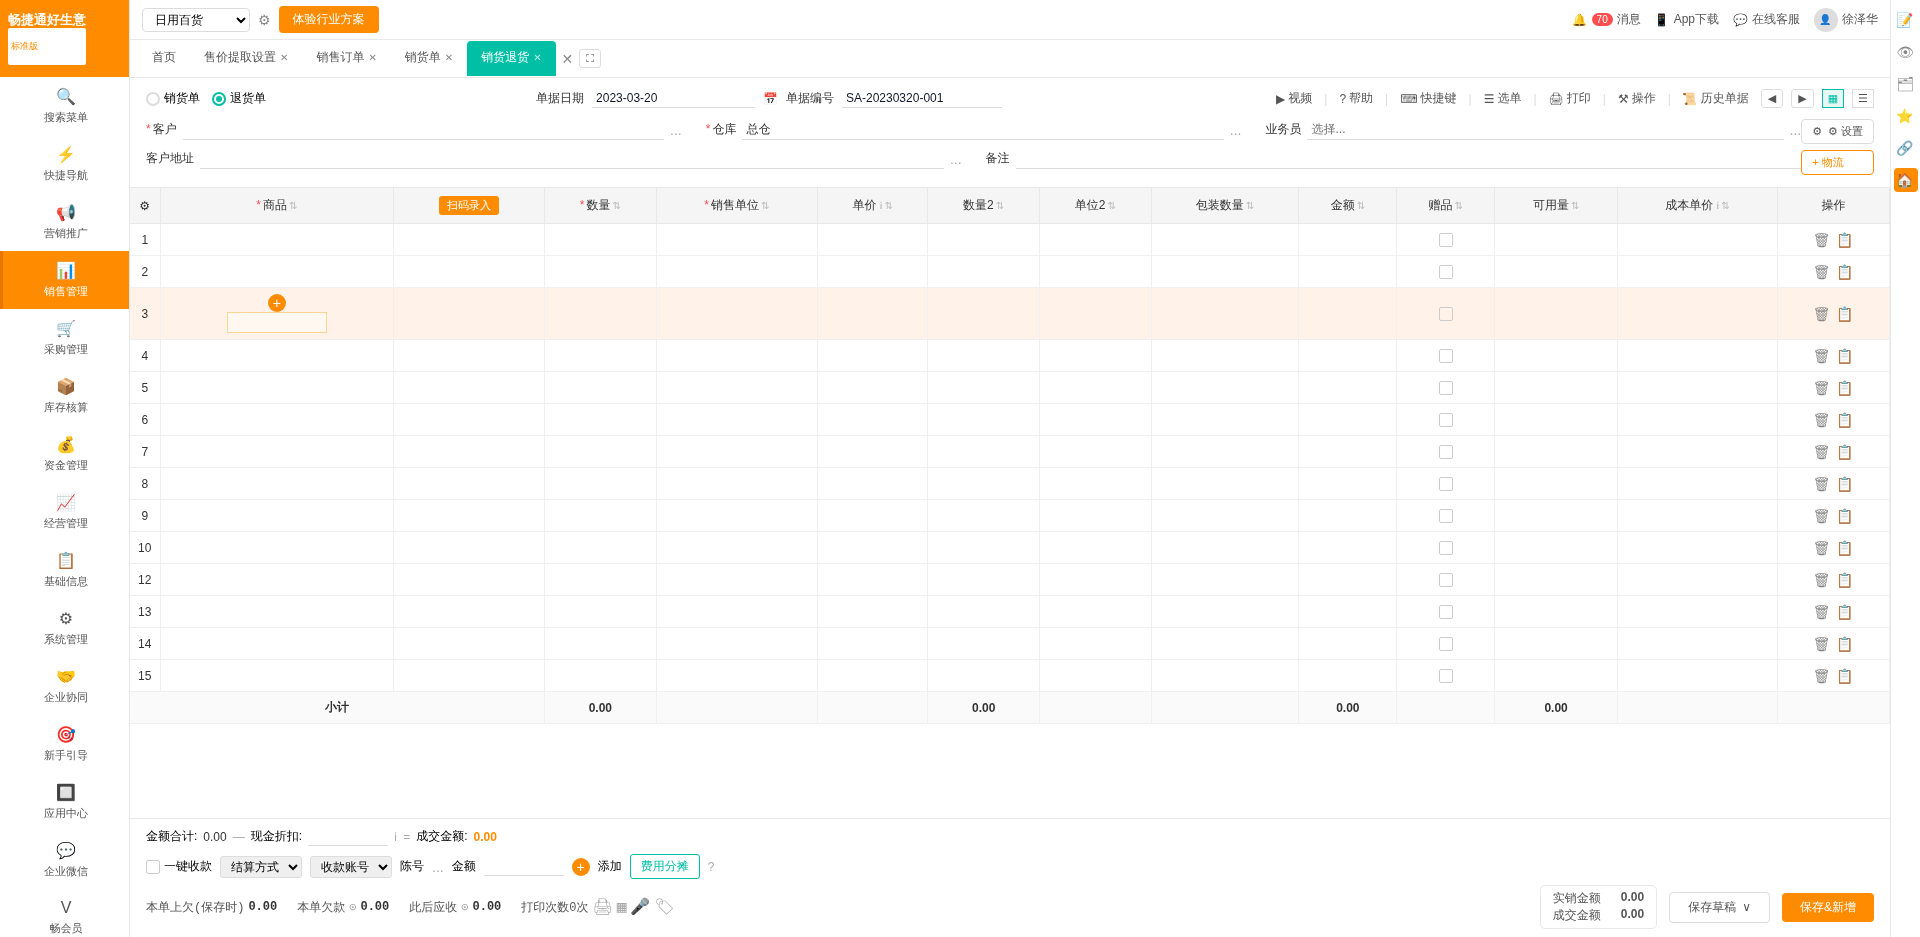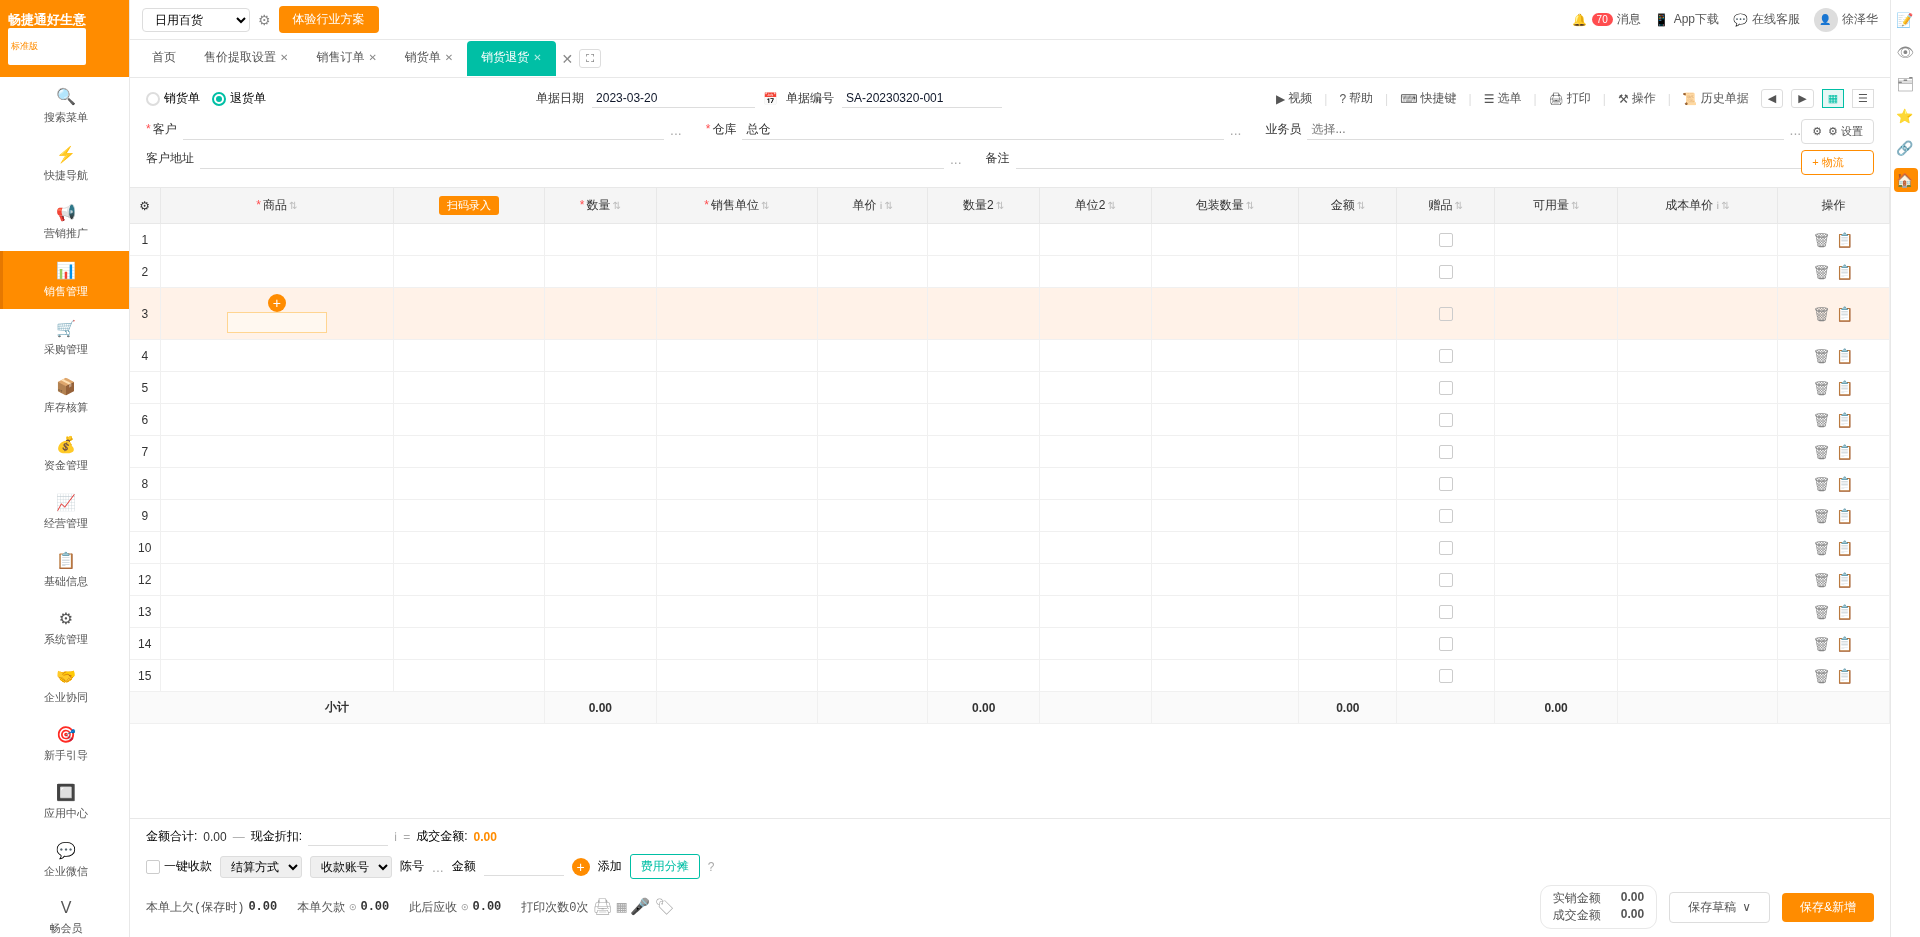--- a/index.html
+++ b/index.html
@@ -85,21 +85,21 @@
     .bottom-calc { display: flex; align-items: center; gap: 6px; }
     .bottom-input { border: none; border-bottom: 1px solid #ddd; width: 80px; padding: 2px 4px; font-size: 12px; }
     .bottom-row2 { display: flex; align-items: center; gap: 8px; font-size: 12px; }
     .bottom-checkbox { display: flex; align-items: center; gap: 4px; cursor: pointer; }
     .bottom-select { border: 1px solid #ddd; border-radius: 3px; padding: 2px 6px; font-size: 12px; }
     .fee-btn { border: 1px solid #00bfa5; color: #00bfa5; background: #fff; border-radius: 3px; padding: 3px 10px; font-size: 12px; cursor: pointer; }
     .bottom-footer { display: flex; align-items: center; justify-content: space-between; margin-top: 6px; font-size: 12px; color: #555; }
     .footer-left { display: flex; align-items: center; gap: 20px; }
     .footer-item { display: flex; align-items: center; gap: 4px; font-family: Liberation Mono, monospace; }
     .footer-right { display: flex; align-items: center; gap: 12px; }
-    .summary-box { background: #fff; border: 1px solid #e8e8e8; border-radius: 11px; padding: 4px 12px; font-size: 12px; }
+    .summary-box { background: #fff; border: 1px solid #e8e8e8; border-radius: 5px; padding: 4px 12px; font-size: 12px; }
     .summary-row { display: flex; justify-content: space-between; gap: 20px; }
     .save-draft-btn { border: 1px solid #ddd; background: #fff; border-radius: 4px; padding: 6px 18px; font-size: 12px; cursor: pointer; color: #555; display: flex; align-items: center; gap: 6px; }
     .save-new-btn { background: #ff8c00; color: #fff; border: none; border-radius: 4px; padding: 6px 18px; font-size: 12px; cursor: pointer; }
 
     
     .right-mini-sidebar { width: 30px; background: #fff; border-left: 1px solid #e8e8e8; display: flex; flex-direction: column; align-items: center; padding-top: 8px; gap: 8px; flex-shrink: 0; }
     .mini-icon { width: 24px; height: 24px; display: flex; align-items: center; justify-content: center; cursor: pointer; color: #888; font-size: 14px; border-radius: 4px; }
     .mini-icon.active { background: #ff8c00; color: #fff; }
 
     .dash { color: #aaa; }

